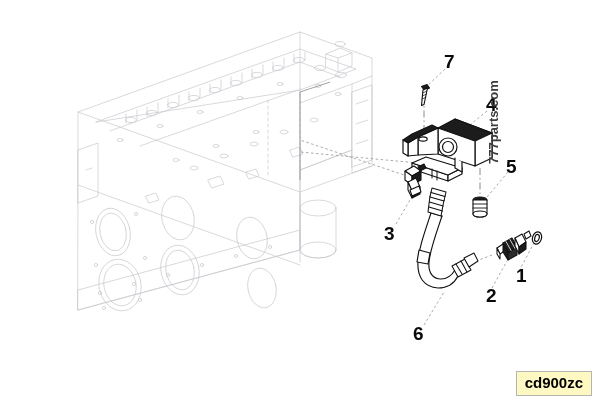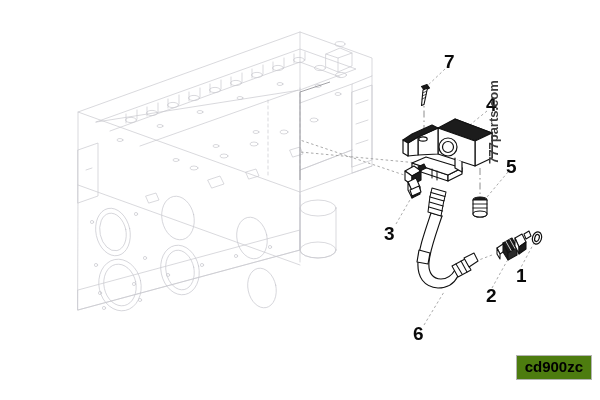--- a/index.html
+++ b/index.html
@@ -44,23 +44,23 @@
     font-weight: bold;
     font-size: 13px;
     color: #3c3c3c;
     letter-spacing: 0px;
     white-space: nowrap;
     user-select: none;
   }
   #code-box {
     position: absolute;
     right: 8px;
-    bottom: 20px;
+    bottom: 4px;
     border: 1px solid #b4b4b4;
-    background: #4d7c0f;
+    background: #fef9c3;
     padding: 3px 8px 4px 8px;
     font-family: "Liberation Sans", sans-serif;
     font-weight: bold;
     font-size: 15px;
     color: #000000;
     line-height: 1.1;
   }
 </style>
 </head>
 <body>

